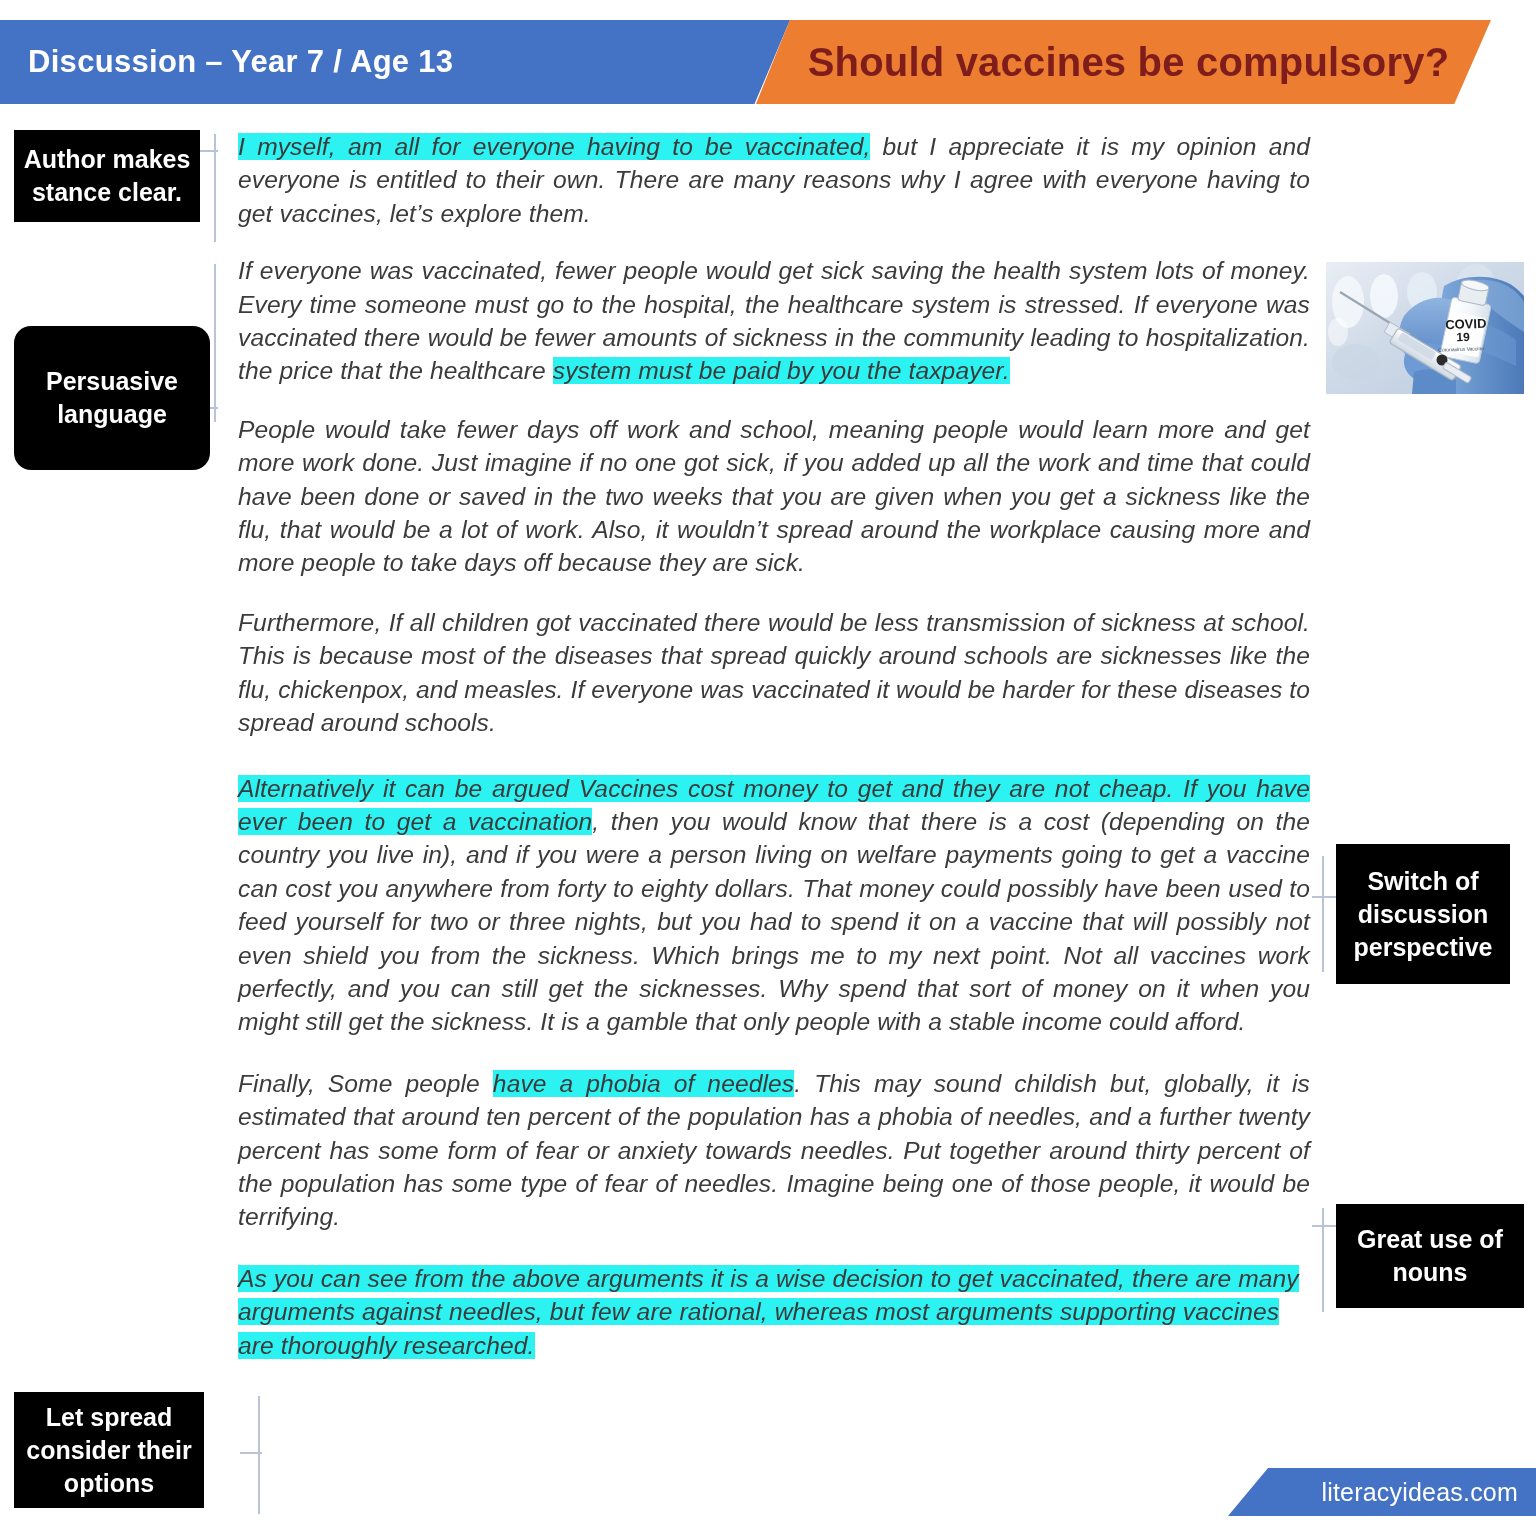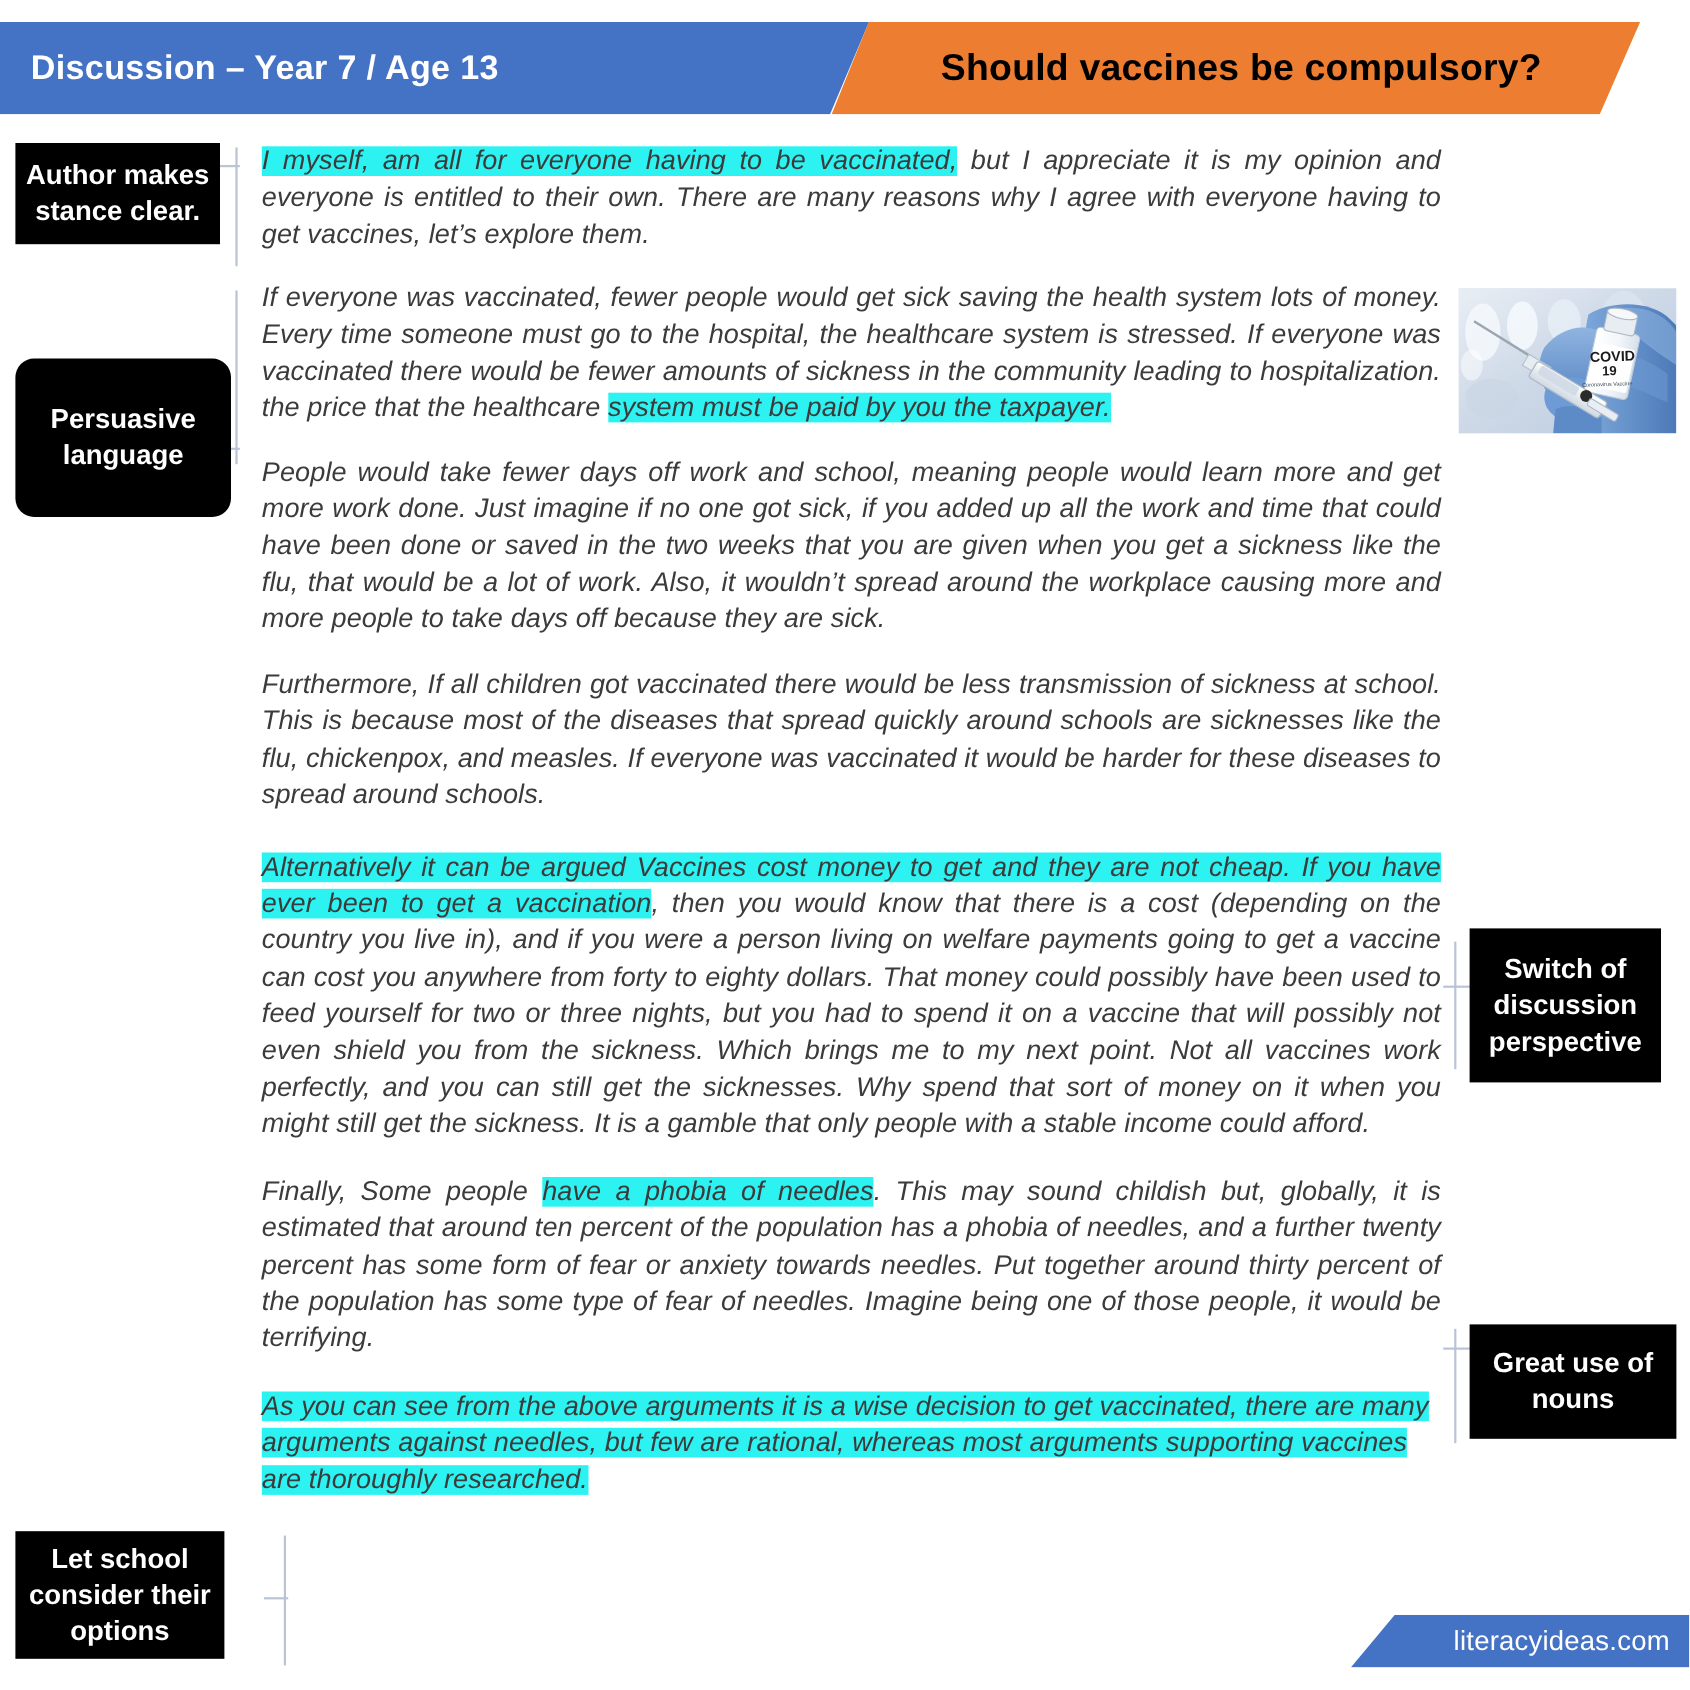--- a/index.html
+++ b/index.html
@@ -47,22 +47,22 @@
     justify-content: center;
   }
   .banner-title-left {
     color: #ffffff;
     font-size: 31px;
     font-weight: bold;
     letter-spacing: 0.3px;
     margin-left: 28px;
   }
   .banner-title-right {
-    color: #000000;
-    font-size: 34px;
+    color: #7f1d1d;
+    font-size: 40px;
     font-weight: bold;
     letter-spacing: 0.2px;
     margin-left: 10px;
   }
 
   
   #article {
     position: absolute;
     left: 238px;
     top: 130px;
@@ -190,21 +190,21 @@
 
 <div class="note" style="left:1336px; top:844px; width:174px; height:140px;">
   <span>Switch of discussion perspective</span>
 </div>
 
 <div class="note" style="left:1336px; top:1204px; width:188px; height:104px;">
   <span>Great use of nouns</span>
 </div>
 
 <div class="note" style="left:14px; top:1392px; width:190px; height:116px;">
-  <span>Let school consider their options</span>
+  <span>Let spread consider their options</span>
 </div>
 
 <div id="covid-photo">
   <svg width="198" height="132" viewBox="0 0 198 132" xmlns="http://www.w3.org/2000/svg">
     <defs>
       <linearGradient id="bgGrad" x1="0" y1="0" x2="1" y2="1">
         <stop offset="0%" stop-color="#e9eef5"></stop>
         <stop offset="45%" stop-color="#cfdae8"></stop>
         <stop offset="100%" stop-color="#b9c9dd"></stop>
       </linearGradient>

